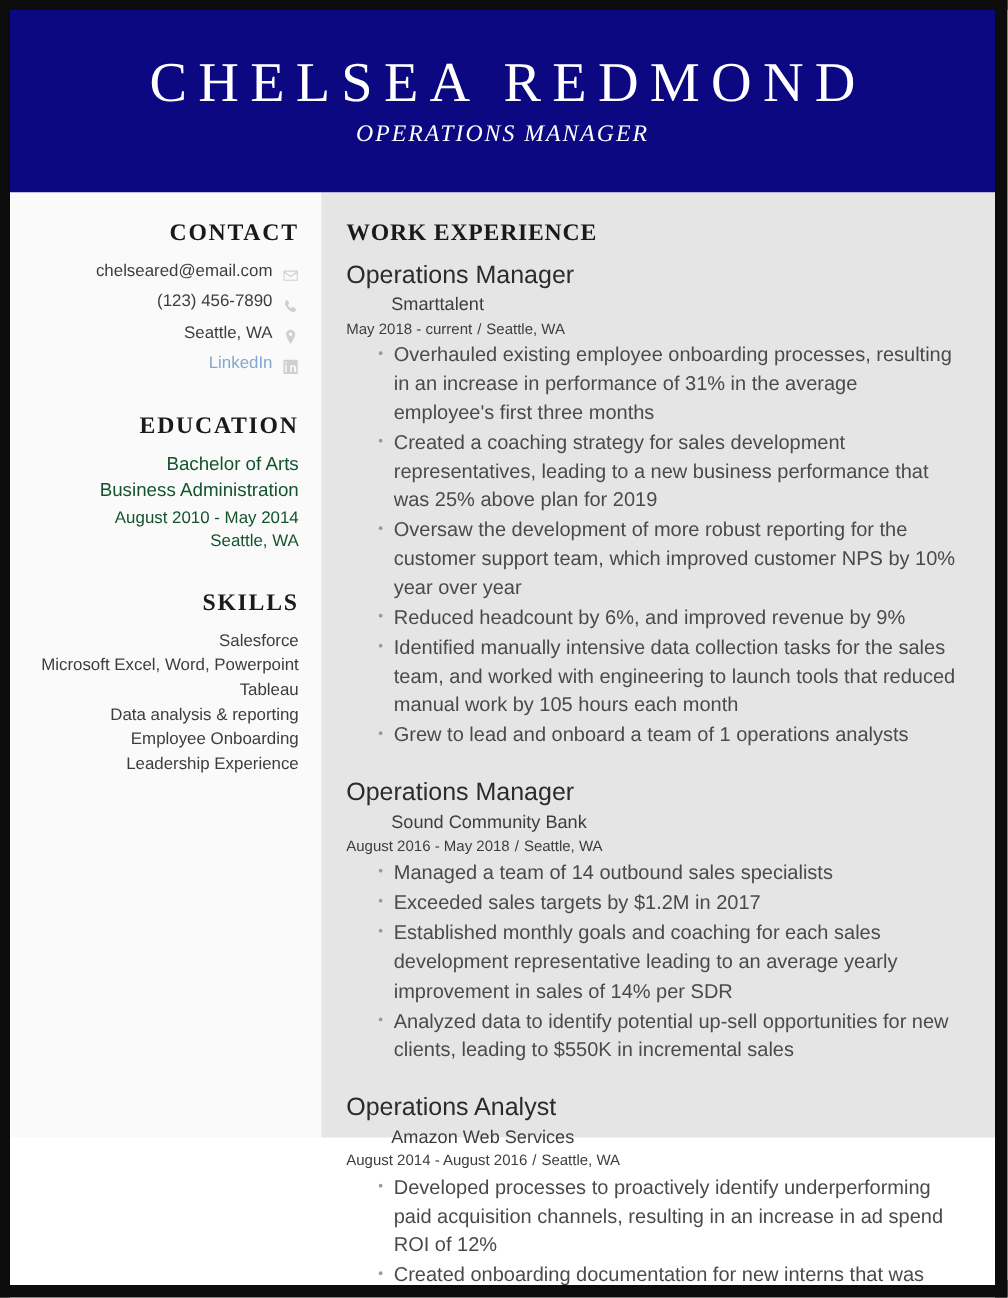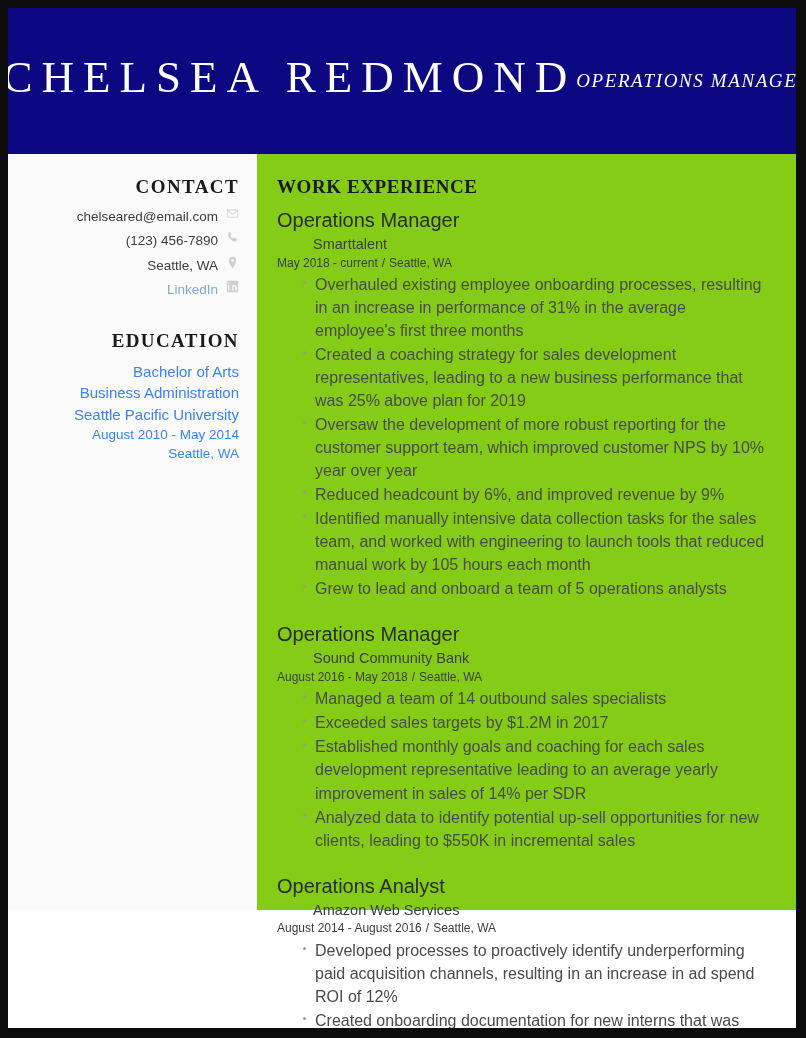--- a/index.html
+++ b/index.html
@@ -57,21 +57,21 @@
     overflow: hidden;
   }
 
   
   .header-band {
     width: 100%;
     height: 146px;
     background: #0c0882;
     box-sizing: border-box;
     display: flex;
-    flex-direction: row;
+    flex-direction: column;
     align-items: center;
     justify-content: center;
   }
   .name {
     font-family: "Liberation Serif", serif;
     color: #ffffff;
     font-size: 45px;
     letter-spacing: 9px;
     line-height: 1.05;
     font-weight: 400;
@@ -99,39 +99,39 @@
   .sidebar {
     width: 249px;
     flex: 0 0 249px;
     background: #fafafa;
     box-sizing: border-box;
     padding: 22px 18px 0 10px;
     text-align: right;
   }
   .main {
     flex: 1 1 auto;
-    background: #84cc16;
+    background: #e5e5e5;
     box-sizing: border-box;
     padding: 22px 30px 0 20px;
   }
 
   
   .side-heading {
     font-family: "Liberation Serif", serif;
     font-weight: bold;
     font-size: 19px;
     letter-spacing: 1.4px;
     color: #1a1a1a;
     margin: 0 0 9px 0;
     text-align: right;
   }
   .contact-list { margin: 0; padding: 0; list-style: none; }
   .contact-row {
     display: flex;
-    align-items: flex-start;
+    align-items: flex-end;
     justify-content: flex-end;
     gap: 8px;
     margin-bottom: 4px;
   }
   .contact-text {
     font-size: 13.5px;
     color: #3d3d3d;
     line-height: 1.5;
     white-space: nowrap;
   }
@@ -140,21 +140,21 @@
     width: 13px; height: 13px;
     flex: 0 0 13px;
     display: inline-block;
     color: #cfcfcf;
   }
   .ico svg { display: block; width: 13px; height: 13px; fill: #cfcfcf; }
 
   .sidebar-block { margin-top: 30px; }
   .edu-line {
     font-size: 15px;
-    color: #3b82f6;
+    color: #14532d;
     line-height: 1.42;
     white-space: nowrap;
   }
   .edu-line.small {
     font-size: 13.5px;
   }
   .skill-line {
     font-size: 13.5px;
     color: #3d3d3d;
     line-height: 1.45;
@@ -272,43 +272,51 @@
                   </svg>
               </span>
             </li>
           </ul>
         </section>
 
         <section class="sidebar-block">
           <h2 class="side-heading">EDUCATION</h2>
           <div class="edu-line">Bachelor of Arts</div>
           <div class="edu-line">Business Administration</div>
-          <div class="edu-line">Seattle Pacific University</div>
           <div class="edu-line small">August 2010 - May 2014</div>
           <div class="edu-line small">Seattle, WA</div>
         </section>
 
+        <section class="sidebar-block">
+          <h2 class="side-heading">SKILLS</h2>
+          <div class="skill-line">Salesforce</div>
+          <div class="skill-line">Microsoft Excel, Word, Powerpoint</div>
+          <div class="skill-line">Tableau</div>
+          <div class="skill-line">Data analysis &amp; reporting</div>
+          <div class="skill-line">Employee Onboarding</div>
+          <div class="skill-line">Leadership Experience</div>
+        </section>
       </aside>
 
       <main class="main">
         <h2 class="main-heading">WORK EXPERIENCE</h2>
 
         <div class="job">
           <div class="job-role">Operations Manager</div>
           <div class="job-company">Smarttalent</div>
           <div class="job-meta">
             <span>May 2018 - current</span><span class="sep">/</span><span>Seattle, WA</span>
           </div>
           <ul class="bullets">
             <li>Overhauled existing employee onboarding processes, resulting in an increase in performance of 31% in the average employee's first three months</li>
             <li>Created a coaching strategy for sales development representatives, leading to a new business performance that was 25% above plan for 2019</li>
             <li>Oversaw the development of more robust reporting for the customer support team, which improved customer NPS by 10% year over year</li>
             <li>Reduced headcount by 6%, and improved revenue by 9%</li>
             <li>Identified manually intensive data collection tasks for the sales team, and worked with engineering to launch tools that reduced manual work by 105 hours each month</li>
-            <li>Grew to lead and onboard a team of 5 operations analysts</li>
+            <li>Grew to lead and onboard a team of 1 operations analysts</li>
           </ul>
         </div>
 
         <div class="job">
           <div class="job-role">Operations Manager</div>
           <div class="job-company">Sound Community Bank</div>
           <div class="job-meta">
             <span>August 2016 - May 2018</span><span class="sep">/</span><span>Seattle, WA</span>
           </div>
           <ul class="bullets">

